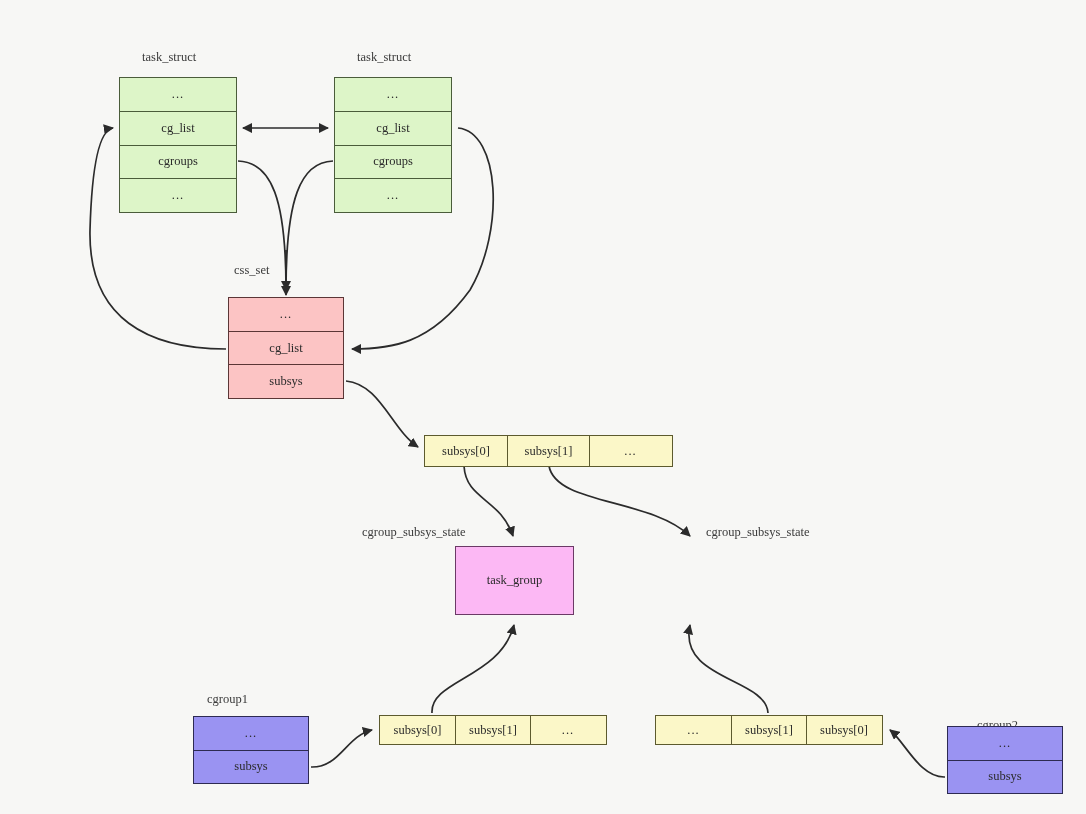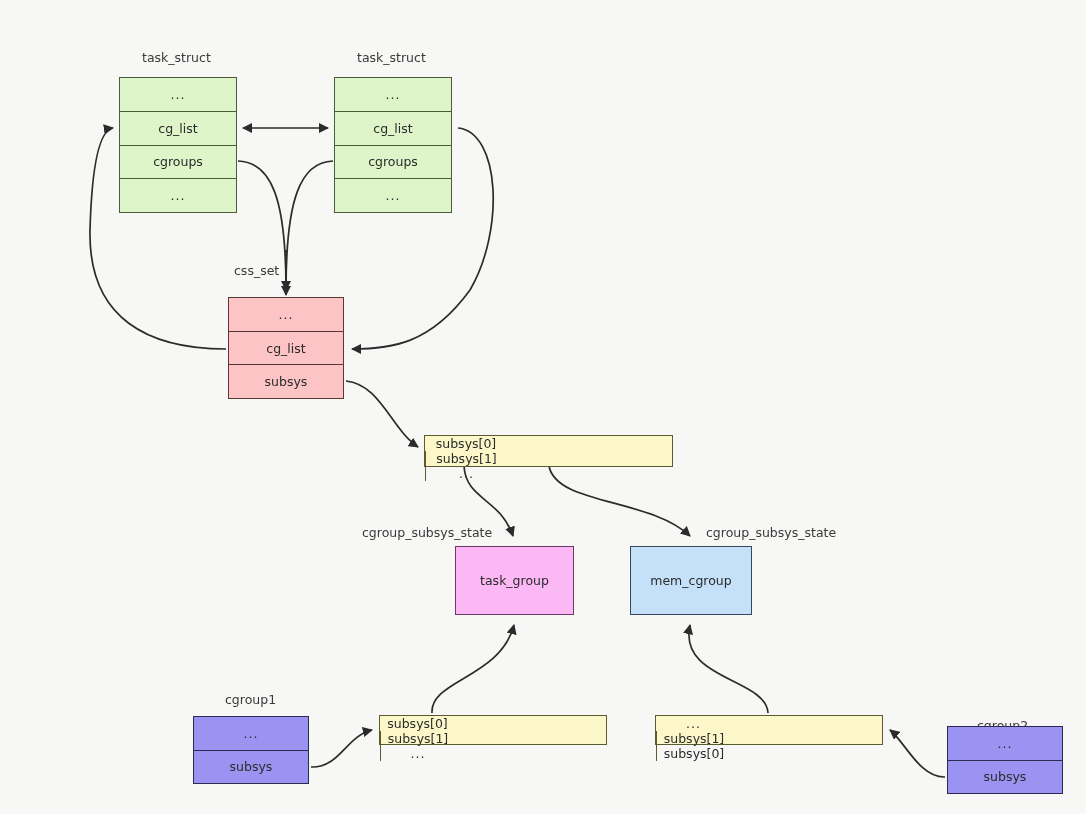--- a/index.html
+++ b/index.html
@@ -10,20 +10,21 @@
     width: 1086px;
     height: 814px;
     background: #f7f7f5;
     font-family: "DejaVu Sans", sans-serif;
     overflow: hidden;
   }
   #canvas {
     position: relative;
     width: 1086px;
     height: 814px;
+    font-family: Liberation Serif, serif;
   }
   svg.edges {
     position: absolute;
     left: 0;
     top: 0;
     width: 1086px;
     height: 814px;
     pointer-events: none;
   }
   .node {
@@ -53,21 +54,21 @@
   .magenta { background: #fcb8f4; border-color: #6b3a66; }
   .blue  { background: #c4e1f9; border-color: #36485b; }
   .purple{ background: #9a93f2; border-color: #2d2a52; }
   .purple .cell + .cell { border-top-color: #2d2a52; }
 
   
   .array {
     position: absolute;
     box-sizing: border-box;
     display: flex;
-    flex-direction: column;
+    flex-direction: row;
     border: 1.6px solid #5c5a2e;
     background: #fbf7c8;
   }
   .array .cell {
     display: flex;
     align-items: center;
     justify-content: center;
     font-size: 12.5px;
     color: #2b2b2b;
     box-sizing: border-box;
@@ -136,21 +137,21 @@
   <div class="caption" style="left:142px; top:50px;">task_struct</div>
 
   <div class="caption" style="left:357px; top:50px;">task_struct</div>
 
   <div class="caption" style="left:234px; top:263px;">css_set</div>
 
   <div class="caption" style="left:362px; top:525px;">cgroup_subsys_state</div>
 
   <div class="caption" style="left:706px; top:525px;">cgroup_subsys_state</div>
 
-  <div class="caption" style="left:225px; top:692px;">cgroup1</div>
+  <div class="caption" style="left:207px; top:692px;">cgroup1</div>
 
   <div class="caption" style="left:977px; top:718px;">cgroup2</div>
 
   <div class="node green" style="left:119px; top:77px; width:118px; height:136px;">
     <div class="cell ellipsis">...</div>
     <div class="cell">cg_list</div>
     <div class="cell">cgroups</div>
     <div class="cell ellipsis">...</div>
   </div>
 
@@ -170,23 +171,20 @@
   <div class="array" style="left:424px; top:435px; width:249px; height:32px;">
     <div class="cell" style="width:82px;">subsys[0]</div>
     <div class="cell" style="width:82px;">subsys[1]</div>
     <div class="cell ellipsis" style="width:82px;">...</div>
   </div>
 
   <div class="node magenta" style="left:455px; top:546px; width:119px; height:69px;">
     <div class="cell">task_group</div>
   </div>
 
-  <div class="node blue" style="left:630px; top:546px; width:122px; height:69px;">
-    <div class="cell">mem_cgroup</div>
-  </div>
 
   <div class="node purple" style="left:193px; top:716px; width:116px; height:68px;">
     <div class="cell ellipsis">...</div>
     <div class="cell">subsys</div>
   </div>
 
   <div class="array" style="left:379px; top:715px; width:228px; height:30px;">
     <div class="cell" style="width:75px;">subsys[0]</div>
     <div class="cell" style="width:75px;">subsys[1]</div>
     <div class="cell ellipsis" style="width:75px;">...</div>

